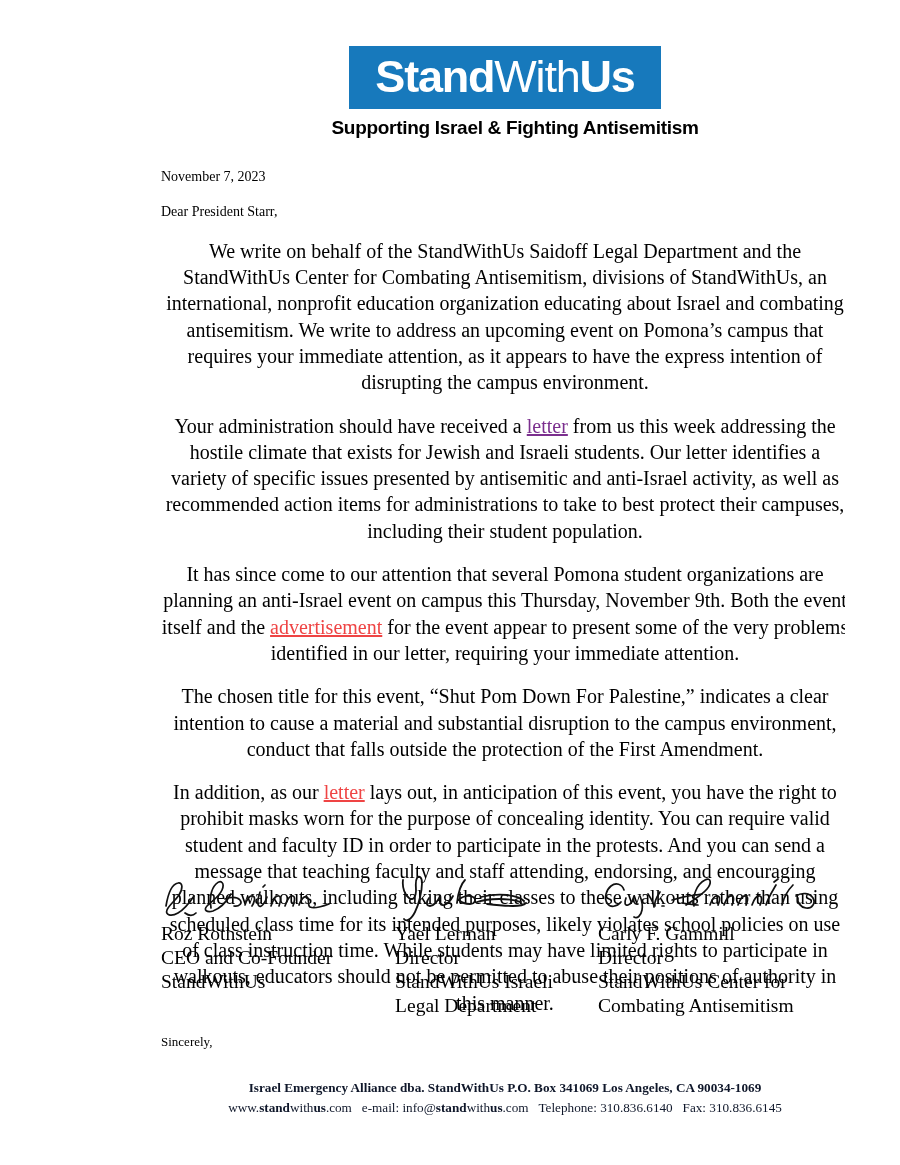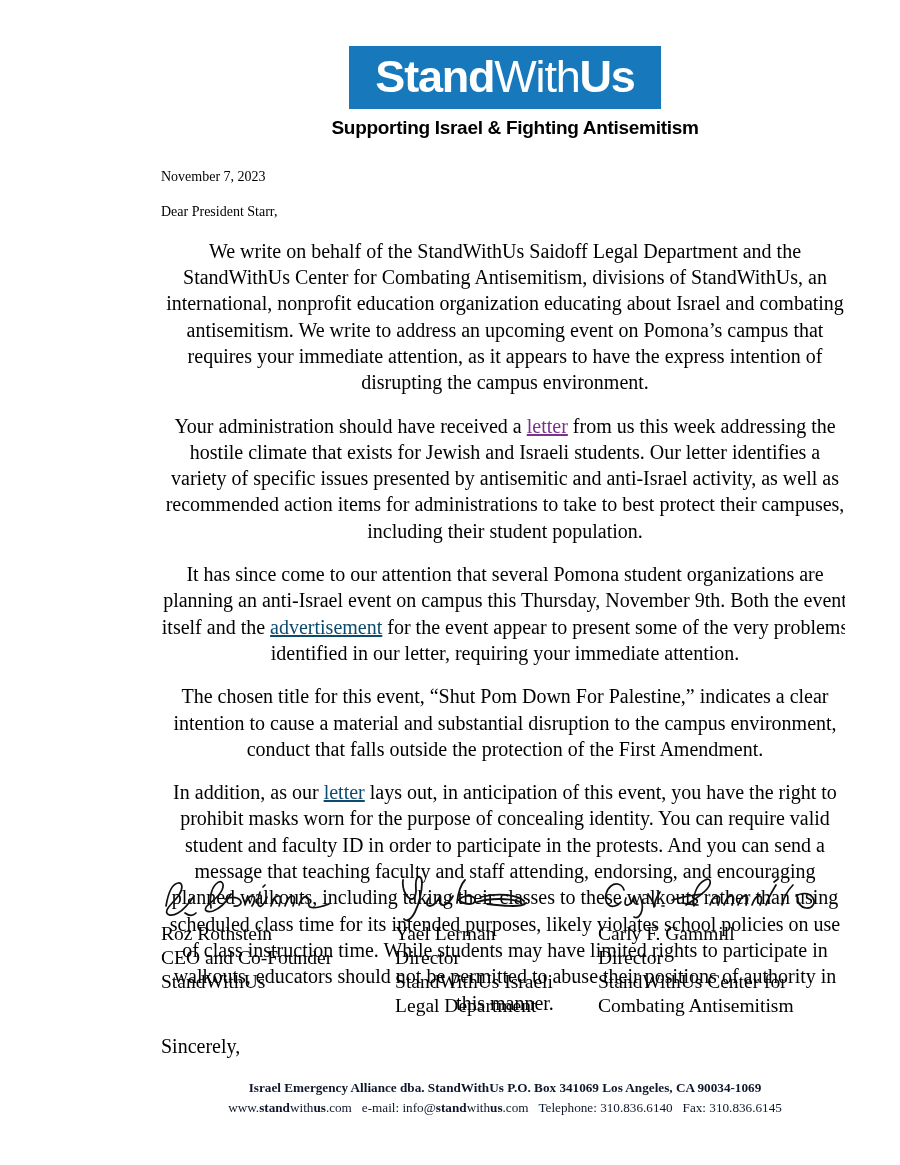--- a/index.html
+++ b/index.html
@@ -72,30 +72,30 @@
   }
   .salutation { }
 
   p.para {
     font-size: 20px;
     line-height: 1.315;
     margin: 0 0 17px 0;
     text-align: center;
   }
   p.closing-word {
-    font-size: 20px;
+    font-size: 13px;
     line-height: 1.315;
     margin: 12px 0 0 0;
   }
 
   a.doclink {
     text-decoration: underline;
   }
   a.doclink.visited { color: #7b2f8e; }
-  a.doclink.unvisited { color: #0c4a6e; }
+  a.doclink.unvisited { color: #ef4444; }
 
   
   .signatures {
     position: absolute;
     top: 872px;
     left: 106px;
     width: 700px;
   }
   .sig-row {
     display: flex;

